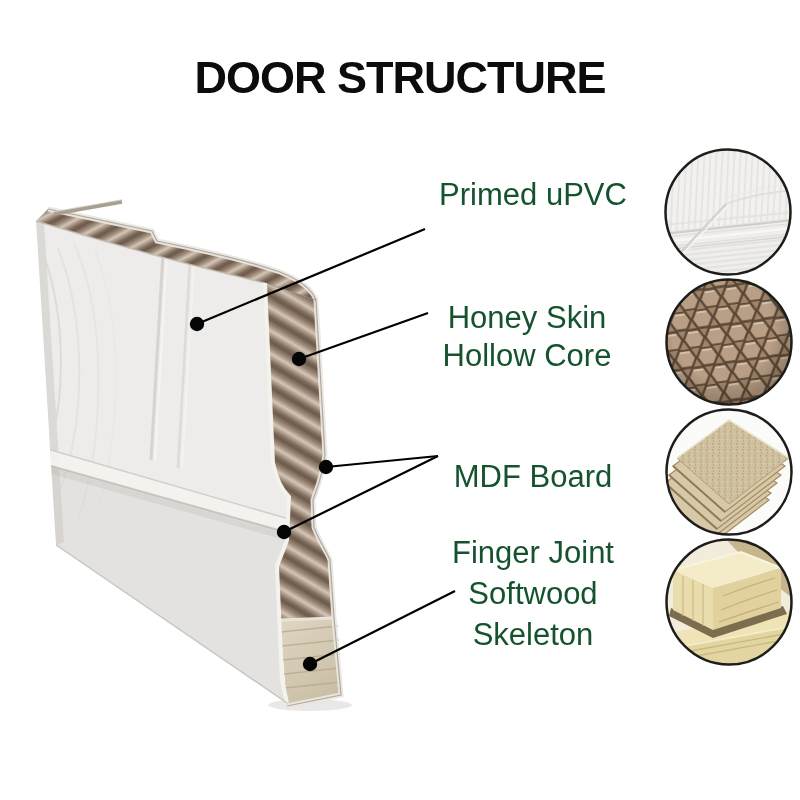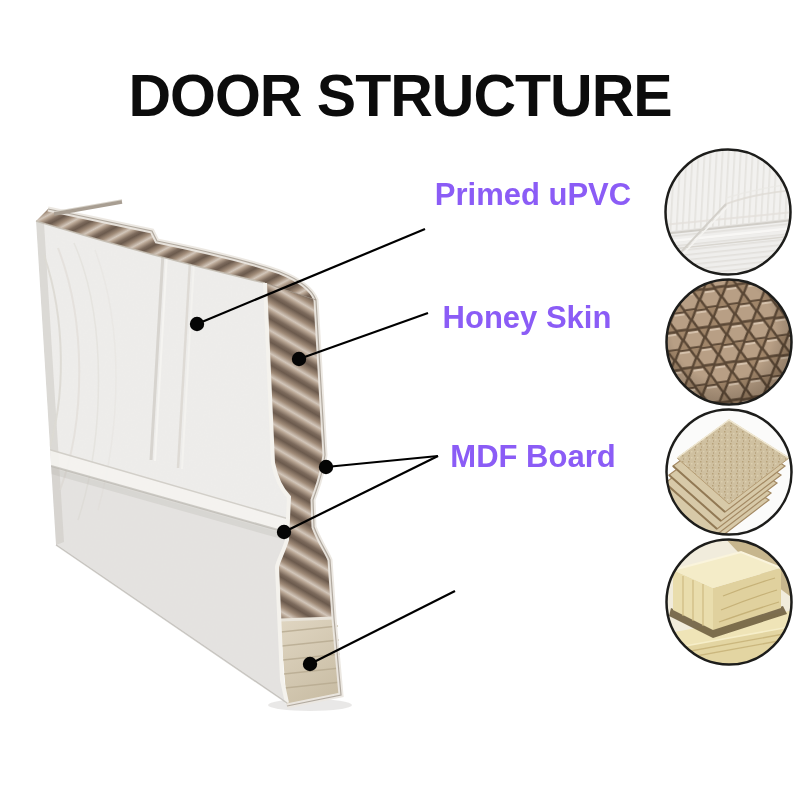--- a/index.html
+++ b/index.html
@@ -1,30 +1,30 @@
 <!DOCTYPE html>
 <html><head>
 <meta charset="utf-8">
 <style>
   html,body{margin:0;padding:0;background:#ffffff;}
   #canvas{position:relative;width:800px;height:800px;background:#ffffff;overflow:hidden;
           font-family:"Liberation Sans",sans-serif;}
   .title{position:absolute;left:0;right:0;top:22px;text-align:center;
-         font-size:59px;font-weight:800;letter-spacing:-1px;color:#0c0c0c;
+         font-size:45px;font-weight:800;letter-spacing:-1px;color:#0c0c0c;
          font-family:"Liberation Sans",sans-serif;}
   .door-svg{position:absolute;left:0;top:0;}
   .label{position:absolute;transform:translateX(-50%);text-align:center;
-         color:#8b5cf6;font-weight:700;white-space:nowrap;}
+         color:#14532d;font-weight:400;white-space:nowrap;}
   .label span{display:block;}
   .lbl-2line{font-size:31px;line-height:38px;}
   .lbl-1line{font-size:31px;line-height:38px;}
   .lbl-3line{font-size:31px;line-height:41px;}
   #label-skin{left:533px;top:176px;}
   #label-core{left:527px;top:299px;}
-  #label-mdf{left:533px;top:438px;}
+  #label-mdf{left:533px;top:458px;}
   #label-skeleton{left:533px;top:532px;}
   .swatch{position:absolute;width:132px;height:132px;}
   #swatch-skin{left:662px;top:146px;}
   #swatch-core{left:663px;top:276px;}
   #swatch-mdf{left:663px;top:406px;}
   #swatch-skeleton{left:663px;top:536px;}
 </style>
 </head>
 <body>
 
@@ -130,23 +130,29 @@
       <circle cx="284" cy="532" r="7.2"></circle>
       <circle cx="310" cy="664" r="7.2"></circle>
     </g>
   </svg>
 
   <div class="label lbl-2line" id="label-skin">
     <span>Primed uPVC</span>
   </div>
   <div class="label lbl-2line" id="label-core">
     <span>Honey Skin</span>
+    <span>Hollow Core</span>
   </div>
   <div class="label lbl-1line" id="label-mdf">
     <span>MDF Board</span>
+  </div>
+  <div class="label lbl-3line" id="label-skeleton">
+    <span>Finger Joint</span>
+    <span>Softwood</span>
+    <span>Skeleton</span>
   </div>
 
   <svg class="swatch" id="swatch-skin" viewBox="0 0 132 132">
     <defs>
       <clipPath id="s1c">
           <circle cx="66" cy="66" r="62.5"></circle>
         </clipPath>
       <pattern id="s1v" width="6" height="6" patternUnits="userSpaceOnUse" patternTransform="rotate(3)">
         <rect width="6" height="6" fill="#f2f1ef"></rect>
           <rect width="1.7" height="6" fill="#e5e3df"></rect>

